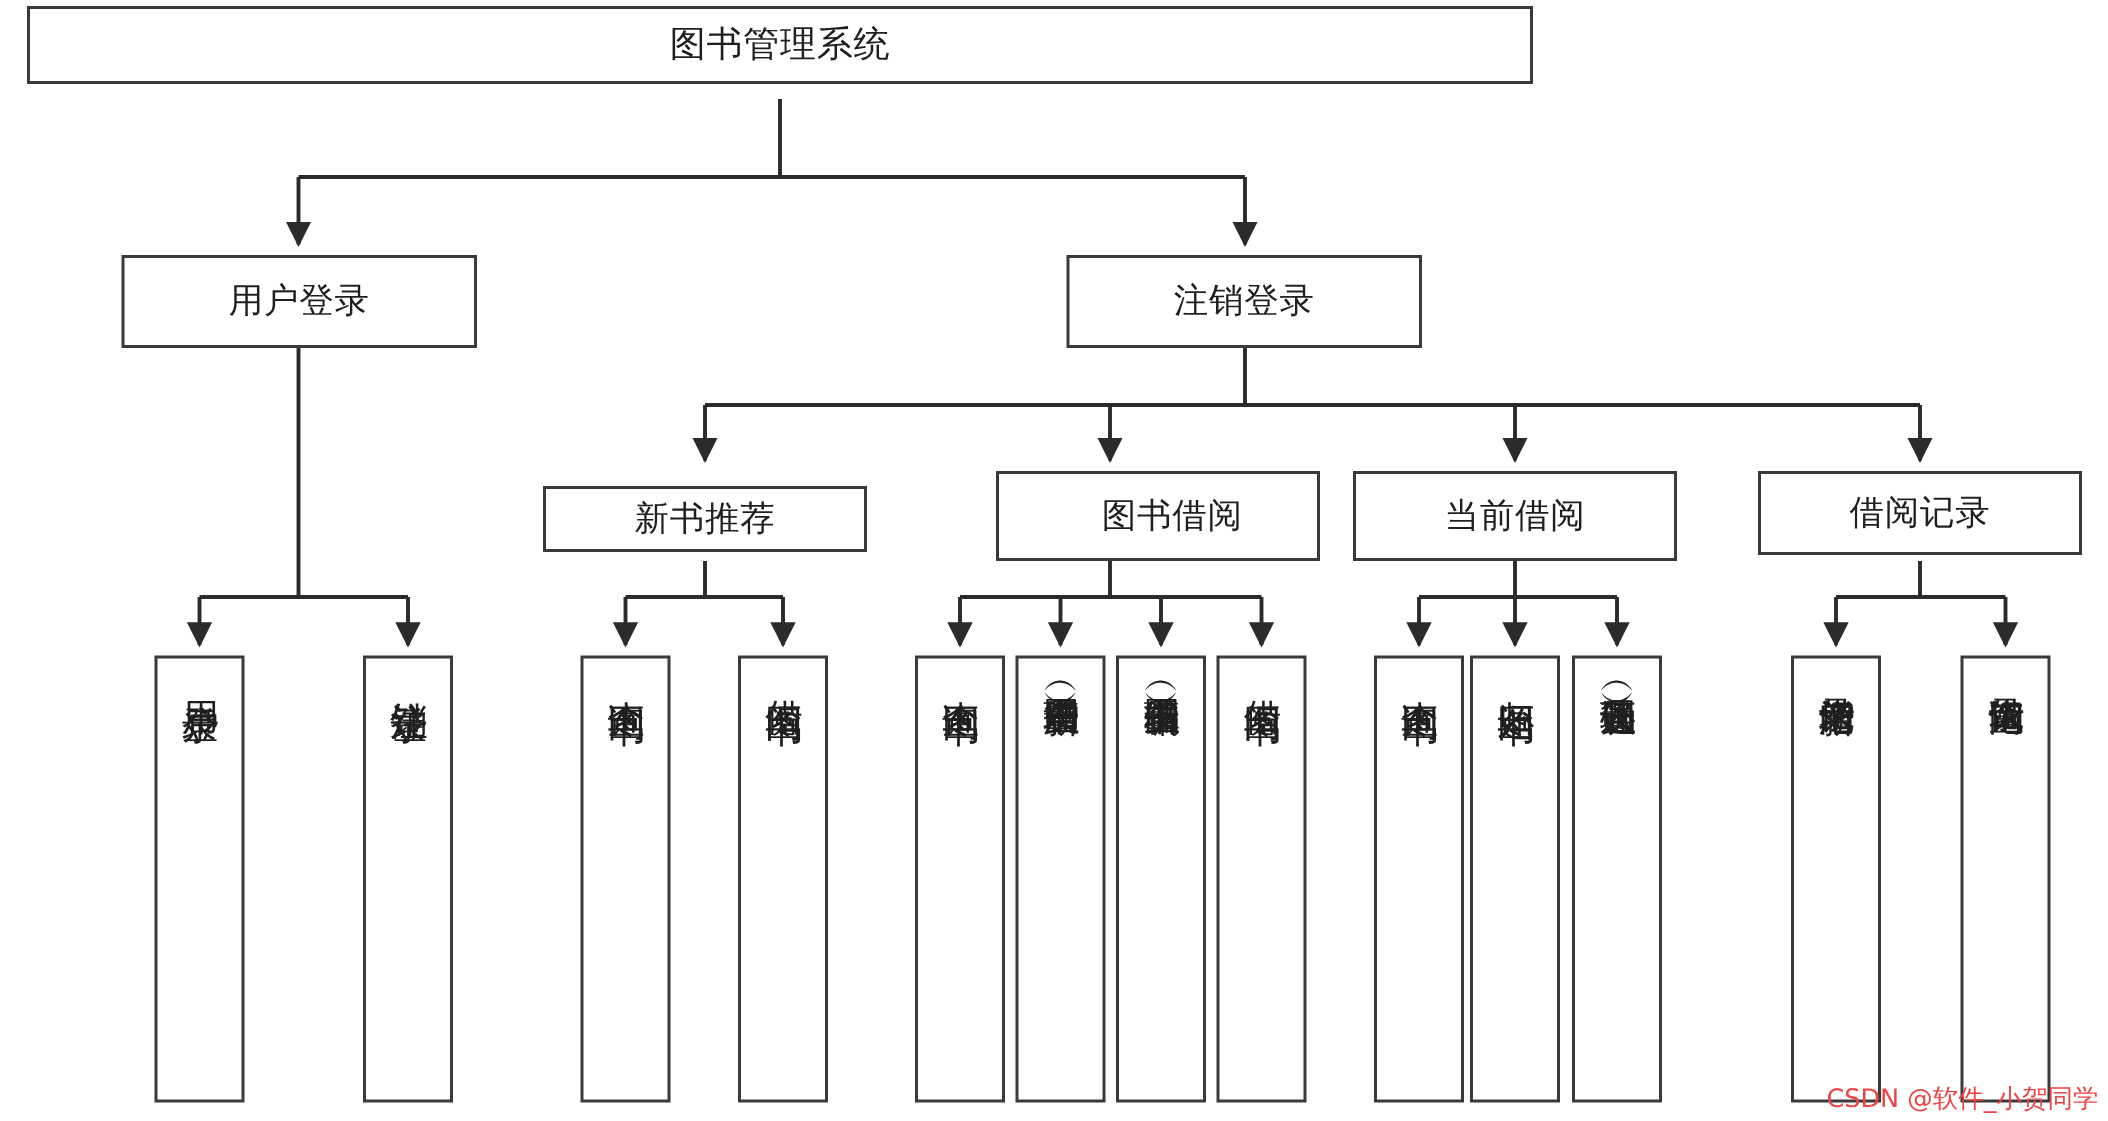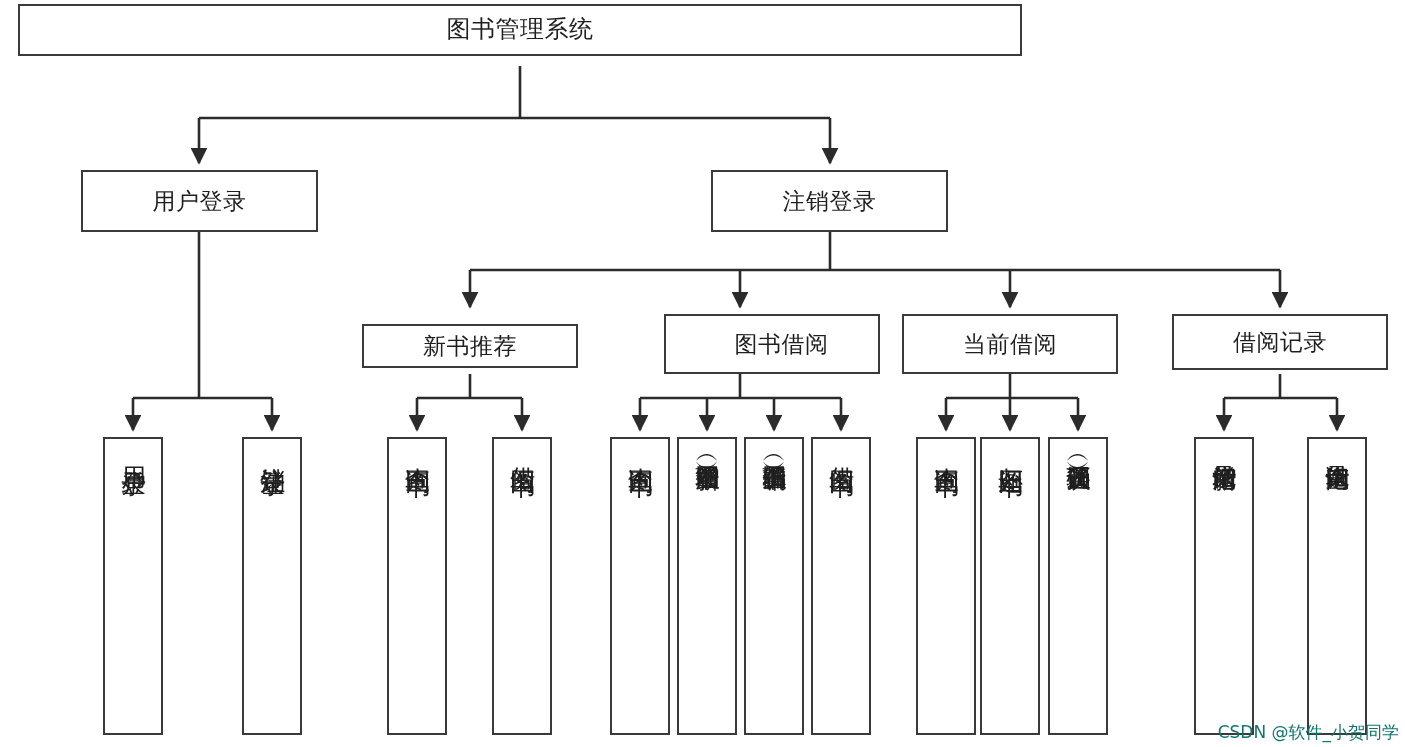--- a/index.html
+++ b/index.html
@@ -68,21 +68,21 @@
   
   .node.vert.long .node-label {
     font-size: 24px;
     letter-spacing: 0px;
   }
   #watermark {
     position: absolute;
     right: 6px;
     bottom: 3px;
     font-size: 17px;
-    color: #0f766e;
+    color: #ef4444;
     white-space: nowrap;
     user-select: none;
   }
 </style>
 </head>
 <body>
 
 <div id="diagram-root">
 
   <svg id="edge-layer" viewBox="0 0 1405 747" xmlns="http://www.w3.org/2000/svg">

